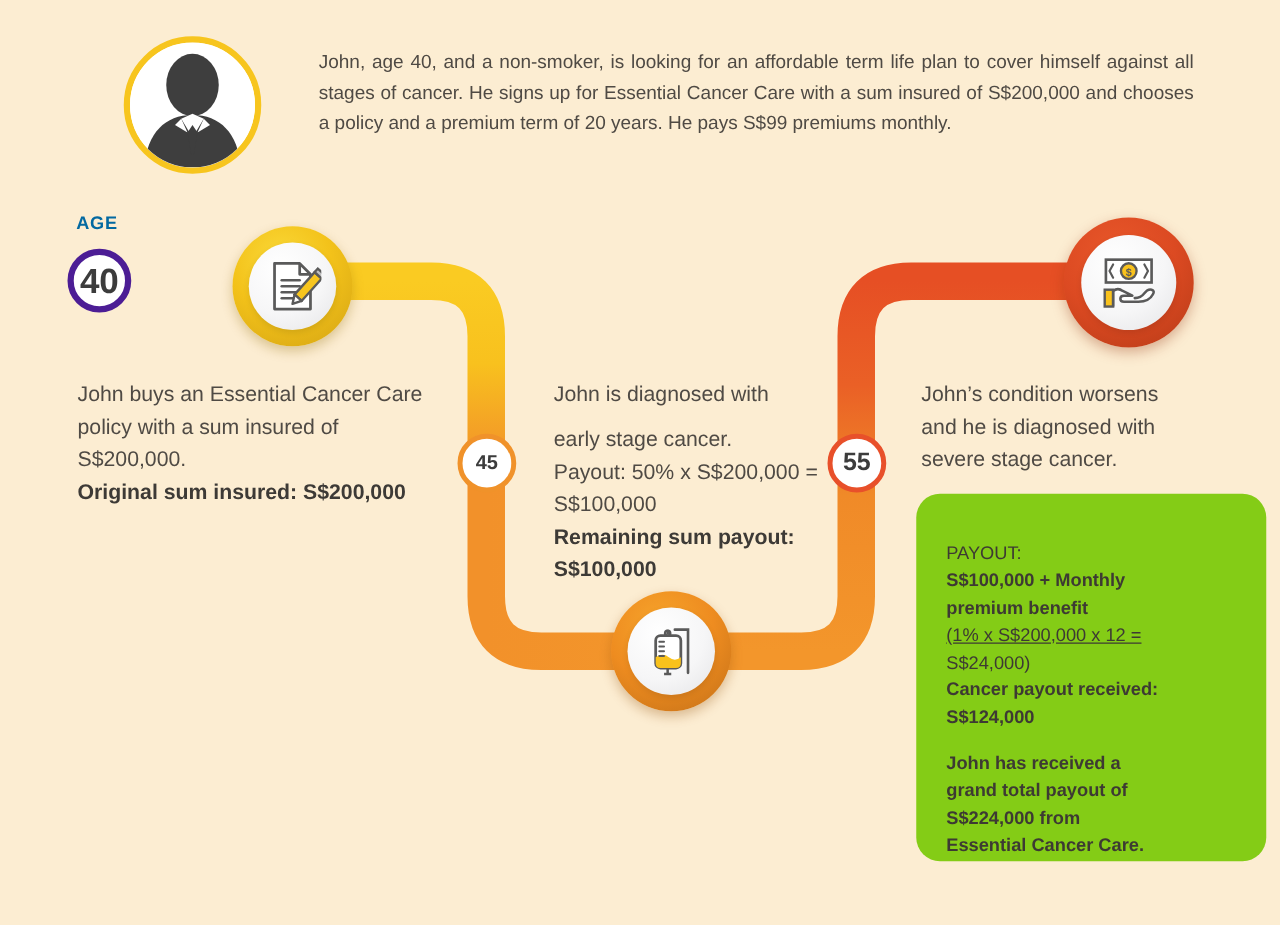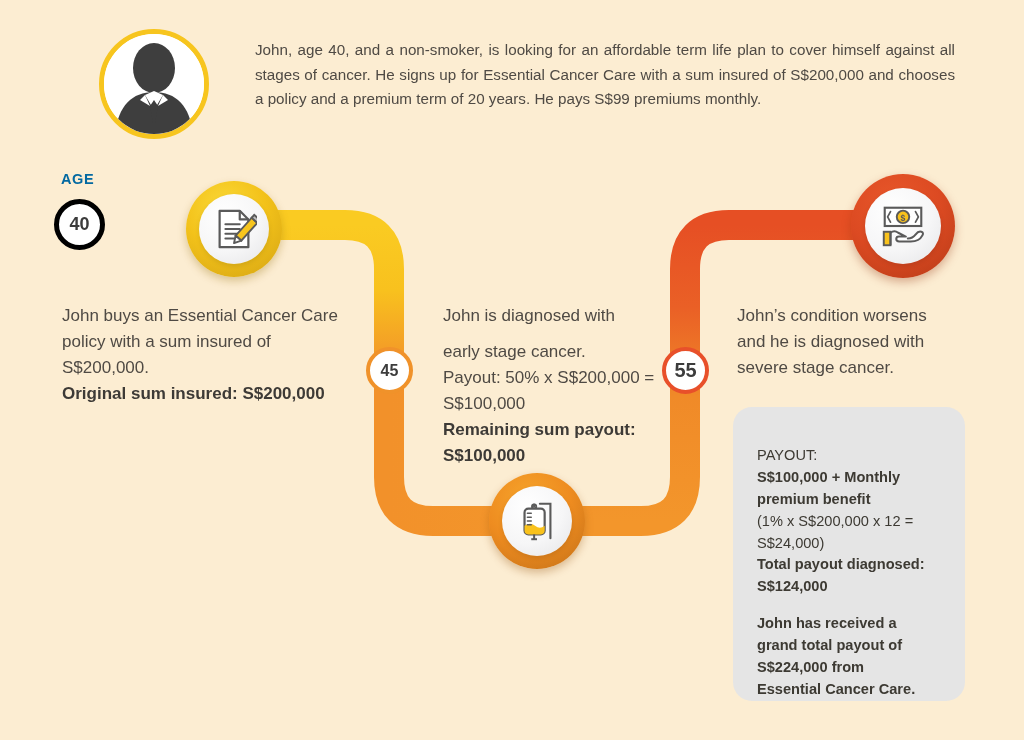--- a/index.html
+++ b/index.html
@@ -109,22 +109,22 @@
     display: flex;
     align-items: center;
     justify-content: center;
     font-weight: bold;
     color: #3C3C3C;
     z-index: 6;
   }
   #age-40 {
     left: 54px; top: 199px;
     width: 51px; height: 51px;
-    border: 5px solid #000000;
-    font-size: 18px;
+    border: 5px solid #4c1d95;
+    font-size: 28px;
   }
   #age-45 {
     left: 366px; top: 347px;
     width: 47px; height: 47px;
     border: 4.5px solid #F0922A;
     font-size: 16px;
   }
   #age-55 {
     left: 662px; top: 347px;
     width: 47px; height: 47px;
@@ -149,23 +149,23 @@
     color: #4F4A44;
   }
   .step-text b { color: #3D3A36; }
   #step-1 { left: 62px; top: 303px; width: 300px; }
   #step-2 { left: 443px; top: 303px; width: 225px; }
   #step-3 { left: 737px; top: 303px; width: 215px; }
 
   
   #payout-panel {
     position: absolute;
-    left: 733px; top: 407px;
-    width: 232px; height: 294px;
-    background: #e5e5e5;
+    left: 733px; top: 395px;
+    width: 280px; height: 294px;
+    background: #84cc16;
     border-radius: 19px;
     box-sizing: border-box;
     padding: 38px 22px 0 24px;
   }
   .payout-body {
     font-size: 14.6px;
     line-height: 1.5;
     color: #3D3A33;
   }
   .payout-body b { font-weight: bold; }
@@ -318,23 +318,23 @@
     <span style="display: block;">John’s condition worsens</span>
     <span style="display: block;">and he is diagnosed with</span>
     <span style="display: block;">severe stage cancer.</span>
   </div>
 
   <div id="payout-panel">
     <div class="payout-body">
       <span style="display: block;">PAYOUT:</span>
       <b style="display: block;">S$100,000 + Monthly</b>
       <b style="display: block;">premium benefit</b>
-      <span style="display: block;">(1% x S$200,000 x 12 =</span>
+      <span style="display: block; text-decoration: underline;">(1% x S$200,000 x 12 =</span>
       <span style="display: block;">S$24,000)</span>
-      <b style="display: block;">Total payout diagnosed:</b>
+      <b style="display: block;">Cancer payout received:</b>
       <b style="display: block;">S$124,000</b>
       <div class="payout-gap"></div>
       <b style="display: block;">John has received a</b>
       <b style="display: block;">grand total payout of</b>
       <b style="display: block;">S$224,000 from</b>
       <b style="display: block;">Essential Cancer Care.</b>
     </div>
   </div>
 
 </div>

